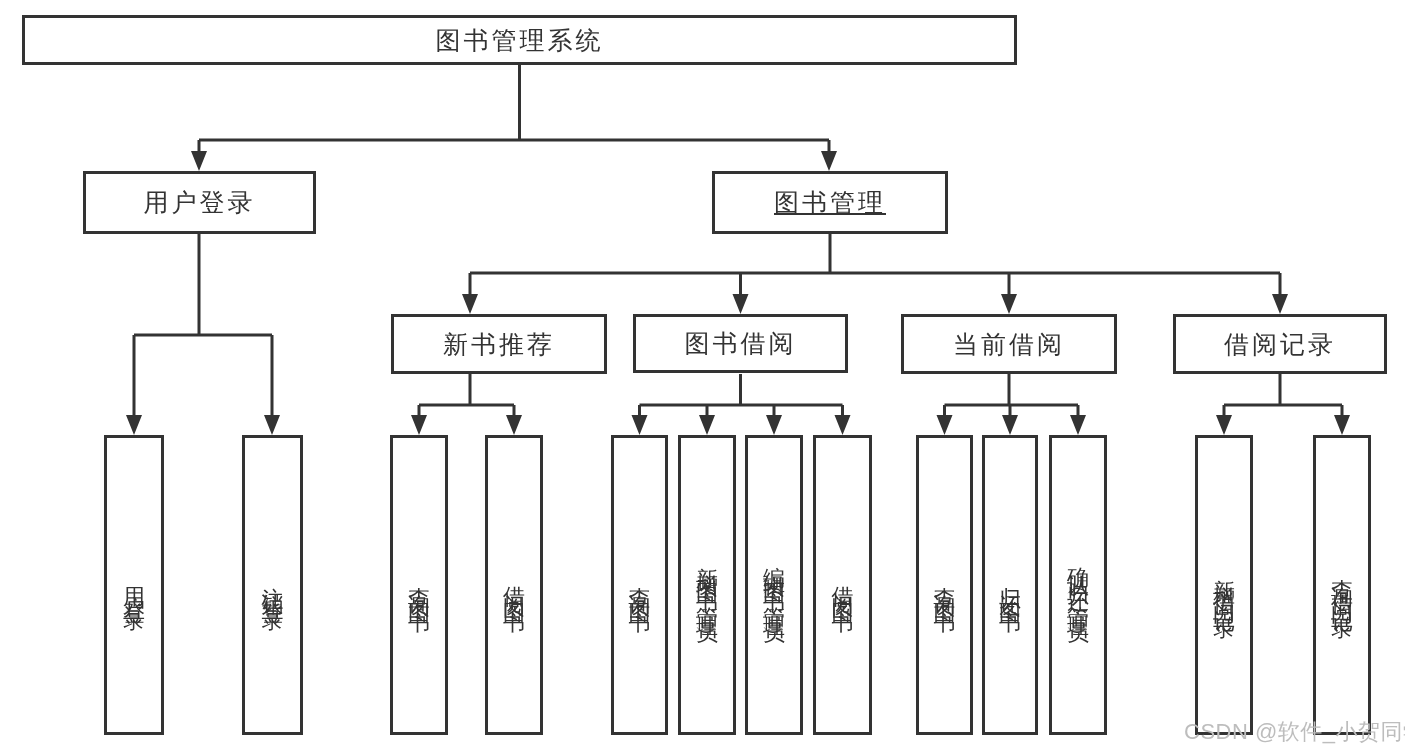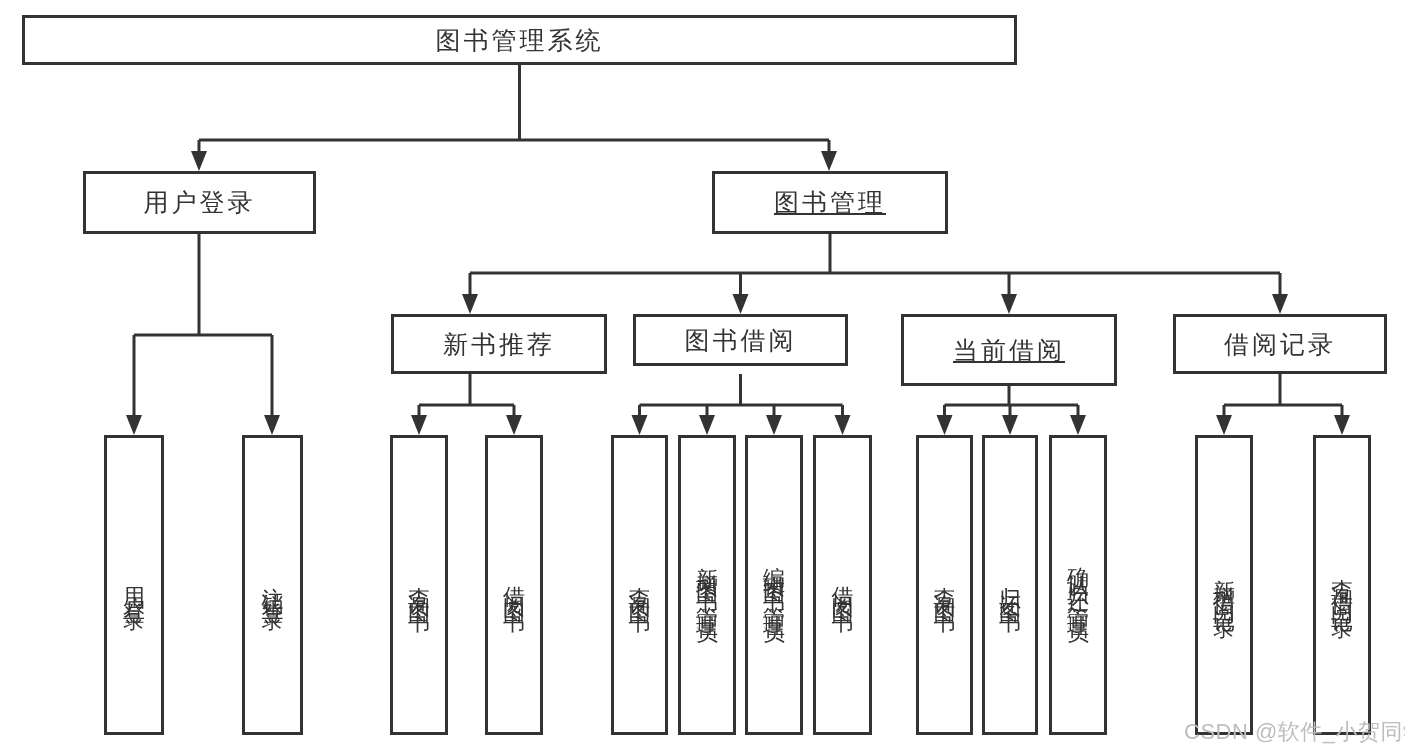--- a/index.html
+++ b/index.html
@@ -64,22 +64,22 @@
       M1216 415 L1232 415 L1224 435 Z
       M1334 415 L1350 415 L1342 435 Z"></path>
   </svg>
 
   <div class="box" style="left:22px;top:15px;width:995px;height:50px;">图书管理系统</div>
 
   <div class="box" style="left:83px;top:171px;width:233px;height:63px;">用户登录</div>
   <div class="box" style="left:712px;top:171px;width:236px;height:63px;text-decoration:underline;">图书管理</div>
 
   <div class="box" style="left:362px;top:314px;width:216px;height:60px;margin-left:29px;">新书推荐</div>
-  <div class="box" style="left:633px;top:314px;width:215px;height:52px;">图书借阅</div>
-  <div class="box" style="left:901px;top:314px;width:216px;height:72px;text-decoration:underline;">当前借阅</div>
+  <div class="box" style="left:633px;top:314px;width:215px;height:59px;">图书借阅</div>
+  <div class="box" style="left:901px;top:314px;width:216px;height:60px;">当前借阅</div>
   <div class="box" style="left:1173px;top:314px;width:214px;height:60px;">借阅记录</div>
 
   <div class="leaf" style="left:104px;top:435px;width:60px;height:300px;">用户登录</div>
   <div class="leaf" style="left:242px;top:435px;width:61px;height:300px;">注销登录</div>
 
   <div class="leaf" style="left:390px;top:435px;width:58px;height:300px;">查询图书</div>
   <div class="leaf" style="left:485px;top:435px;width:58px;height:300px;">借阅图书</div>
 
   <div class="leaf" style="left:611px;top:435px;width:57px;height:300px;">查询图书</div>
   <div class="leaf" style="left:678px;top:435px;width:58px;height:300px;">新增图书（管理员）</div>

